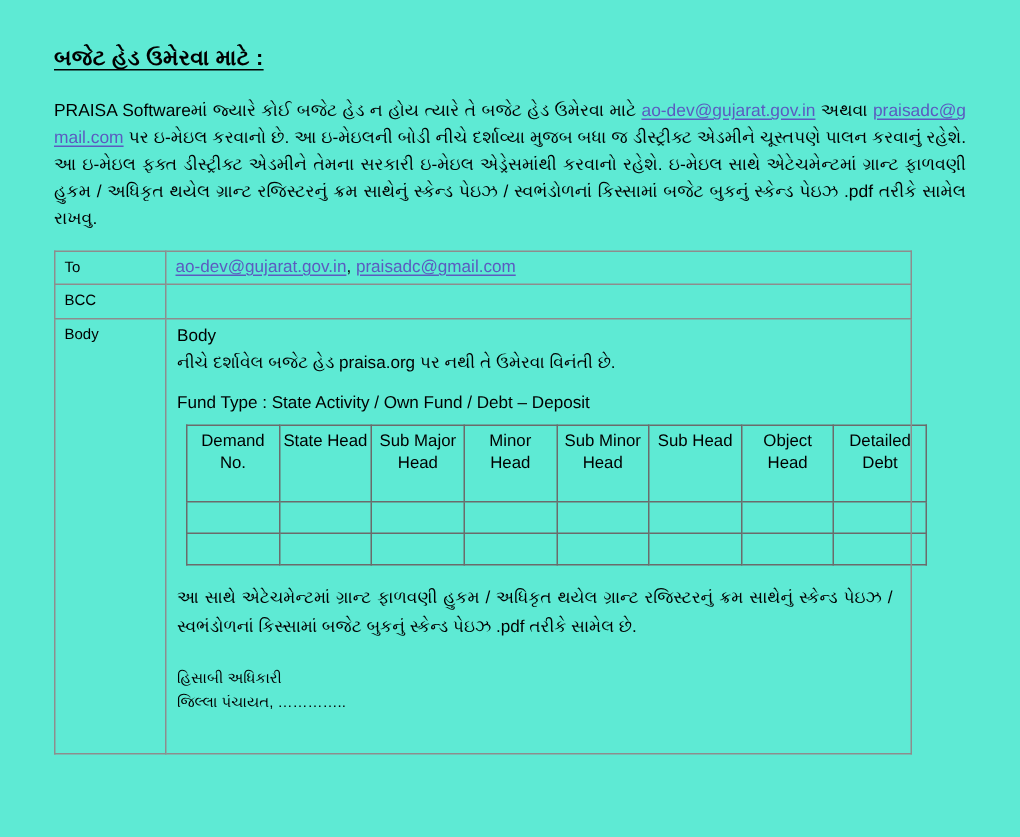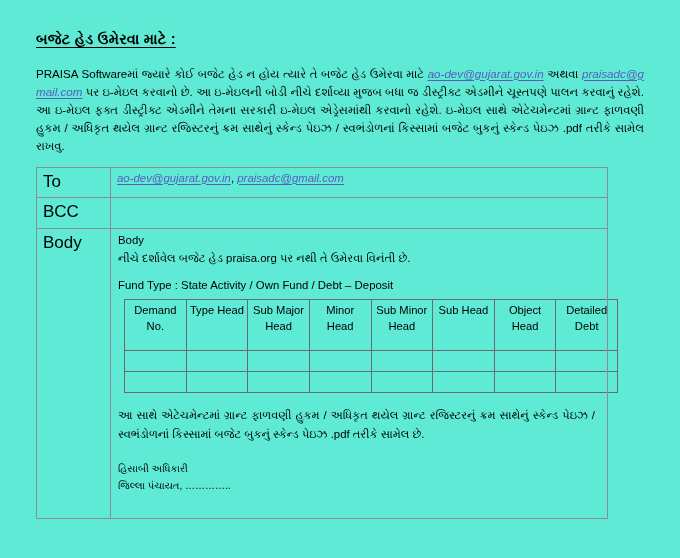--- a/index.html
+++ b/index.html
@@ -41,41 +41,40 @@
     text-align: justify;
     text-justify: inter-word;
     margin: 0 0 12px 0;
     padding-right: 2px;
   }
   .lnk {
     color: #5b5bc0;
     text-decoration: underline;
     text-underline-offset: 1.5px;
     word-break: break-all;
-    font-style: italic;
   }
 
   
   .mail-table {
     border-collapse: collapse;
     width: 572px;
     table-layout: fixed;
     margin-top: 2px;
   }
   .mail-table td {
     border: 1px solid #8d8d8d;
     vertical-align: top;
     padding: 2px 5px 3px 6px;
     font-size: 11.4px;
     line-height: 1.45;
     height: 15px;
   }
   .col-label { width: 62px; }
 
-  .lbl { font-size: 17px; }
+  .lbl { font-size: 10px; }
 
   
   .body-cell {
     padding: 3px 8px 8px 7px !important;
   }
   .body-line {
     font-size: 11.4px;
     line-height: 1.5;
     margin: 0;
   }
@@ -151,21 +150,21 @@
           <div class="body-line">Body</div>
 
           <div class="body-gu">નીચે દર્શાવેલ બજેટ હેડ praisa.org પર નથી તે ઉમેરવા વિનંતી છે.</div>
 
           <div class="fund-type">Fund Type : State Activity / Own Fund / Debt – Deposit</div>
 
           <table class="head-table">
             <thead>
               <tr>
                 <th>Demand No.</th>
-                <th>Type Head</th>
+                <th>State Head</th>
                 <th>Sub Major Head</th>
                 <th>Minor Head</th>
                 <th>Sub Minor Head</th>
                 <th>Sub Head</th>
                 <th>Object Head</th>
                 <th>Detailed Debt</th>
               </tr>
             </thead>
             <tbody>
               <tr>

